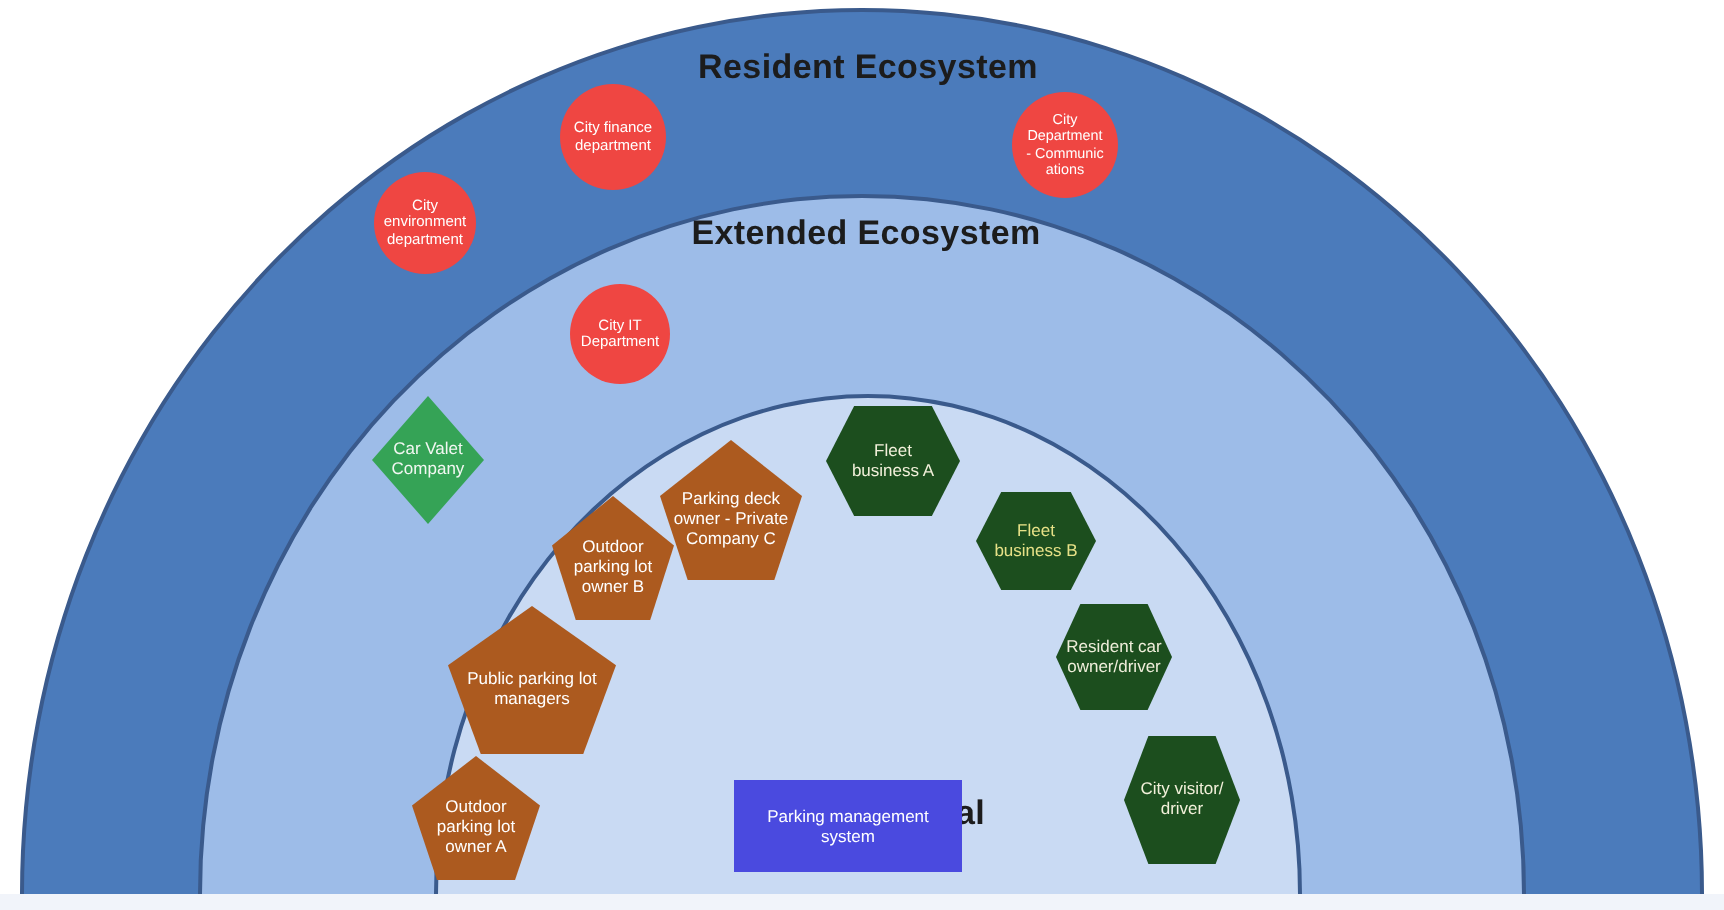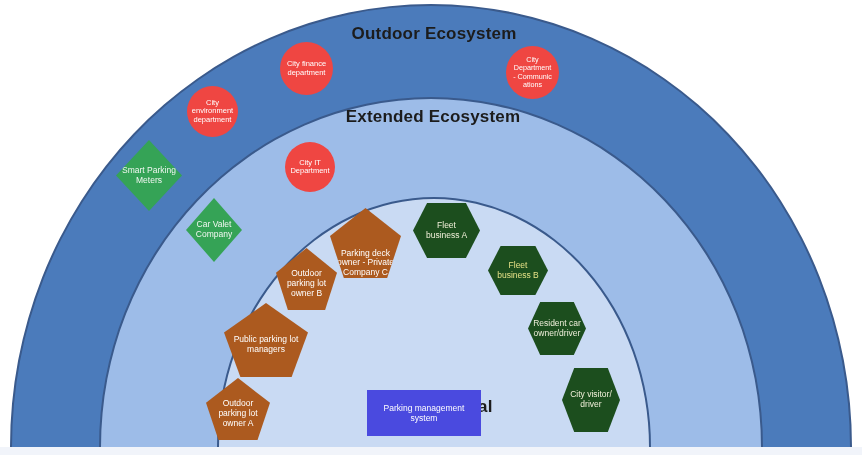--- a/index.html
+++ b/index.html
@@ -33,21 +33,21 @@
   .pentagon { clip-path:polygon(50% 0,100% 40%,80.5% 100%,19.5% 100%,0 40%); background:#AC5A1F; color:#ffffff; font-size:8.5px; line-height:1.15; padding-top:10px; }
   .hexagon  { clip-path:polygon(21% 0,79% 0,100% 50%,79% 100%,21% 100%,0 50%); background:#1C4E1E; color:#F2F0DA; font-size:8.5px; line-height:1.15; }
   .rect     { background:#5B5BE8; color:#ffffff; font-size:8.5px; line-height:1.2; }
 
   .n0  { left:280px; top:42px;  width:53px;  height:53px; }
   .n1  { left:506px; top:46px;  width:53px;  height:53px; font-size:7.2px; }
   .n2  { left:187px; top:86px;  width:51px;  height:51px; }
   .n3  { left:285px; top:142px; width:50px;  height:50px; }
   .n4  { left:116px; top:140px; width:66px;  height:71px; }
   .n5  { left:186px; top:198px; width:56px;  height:64px; }
-  .n6  { left:330px; top:208px; width:71px;  height:70px;align-items:flex-end; }
+  .n6  { left:330px; top:220px; width:71px;  height:70px; }
   .n7  { left:276px; top:248px; width:61px;  height:62px; }
   .n8  { left:224px; top:303px; width:84px;  height:74px; }
   .n9  { left:206px; top:378px; width:64px;  height:62px; }
   .n10 { left:413px; top:203px; width:67px;  height:55px; }
   .n11 { left:488px; top:246px; width:60px;  height:49px; color:#E6E187; }
   .n12 { left:528px; top:302px; width:58px;  height:53px; color:#EFEEDA; }
   .n13 { left:562px; top:368px; width:58px;  height:64px;align-items:center; }
   .n14 { left:400px; top:287px; width:53px;  height:53px; background:#5B5BE8; }
   .n15 { left:367px; top:346px; width:114px; height:46px; background:#4A4ADF;margin-top:44px; }
 </style>
@@ -56,21 +56,21 @@
 
 <div class="stage">
 
   <div class="rings-clip">
     <div class="ring external"></div>
     <div class="ring extended"></div>
     <div class="ring core"></div>
   </div>
   <div class="baseline-strip"></div>
 
-  <div class="ring-label external">Outdoor Ecosystem</div>
+  <div class="ring-label external">Resident Ecosystem</div>
   <div class="ring-label extended">Extended Ecosystem</div>
   <div class="ring-label core">Core External</div>
 
   <div class="node circle n0">
     <span class="label">City finance
 department</span>
   </div>
   <div class="node circle n1">
     <span class="label">City
 Department
@@ -80,24 +80,20 @@
   <div class="node circle n2">
     <span class="label">City
 environment
 department</span>
   </div>
   <div class="node circle n3">
     <span class="label">City IT
 Department</span>
   </div>
 
-  <div class="node diamond n4">
-    <span class="label">Smart Parking
-Meters</span>
-  </div>
   <div class="node diamond n5">
     <span class="label">Car Valet
 Company</span>
   </div>
 
   <div class="node pentagon n6">
     <span class="label">Parking deck
 owner - Private
 Company C</span>
   </div>

